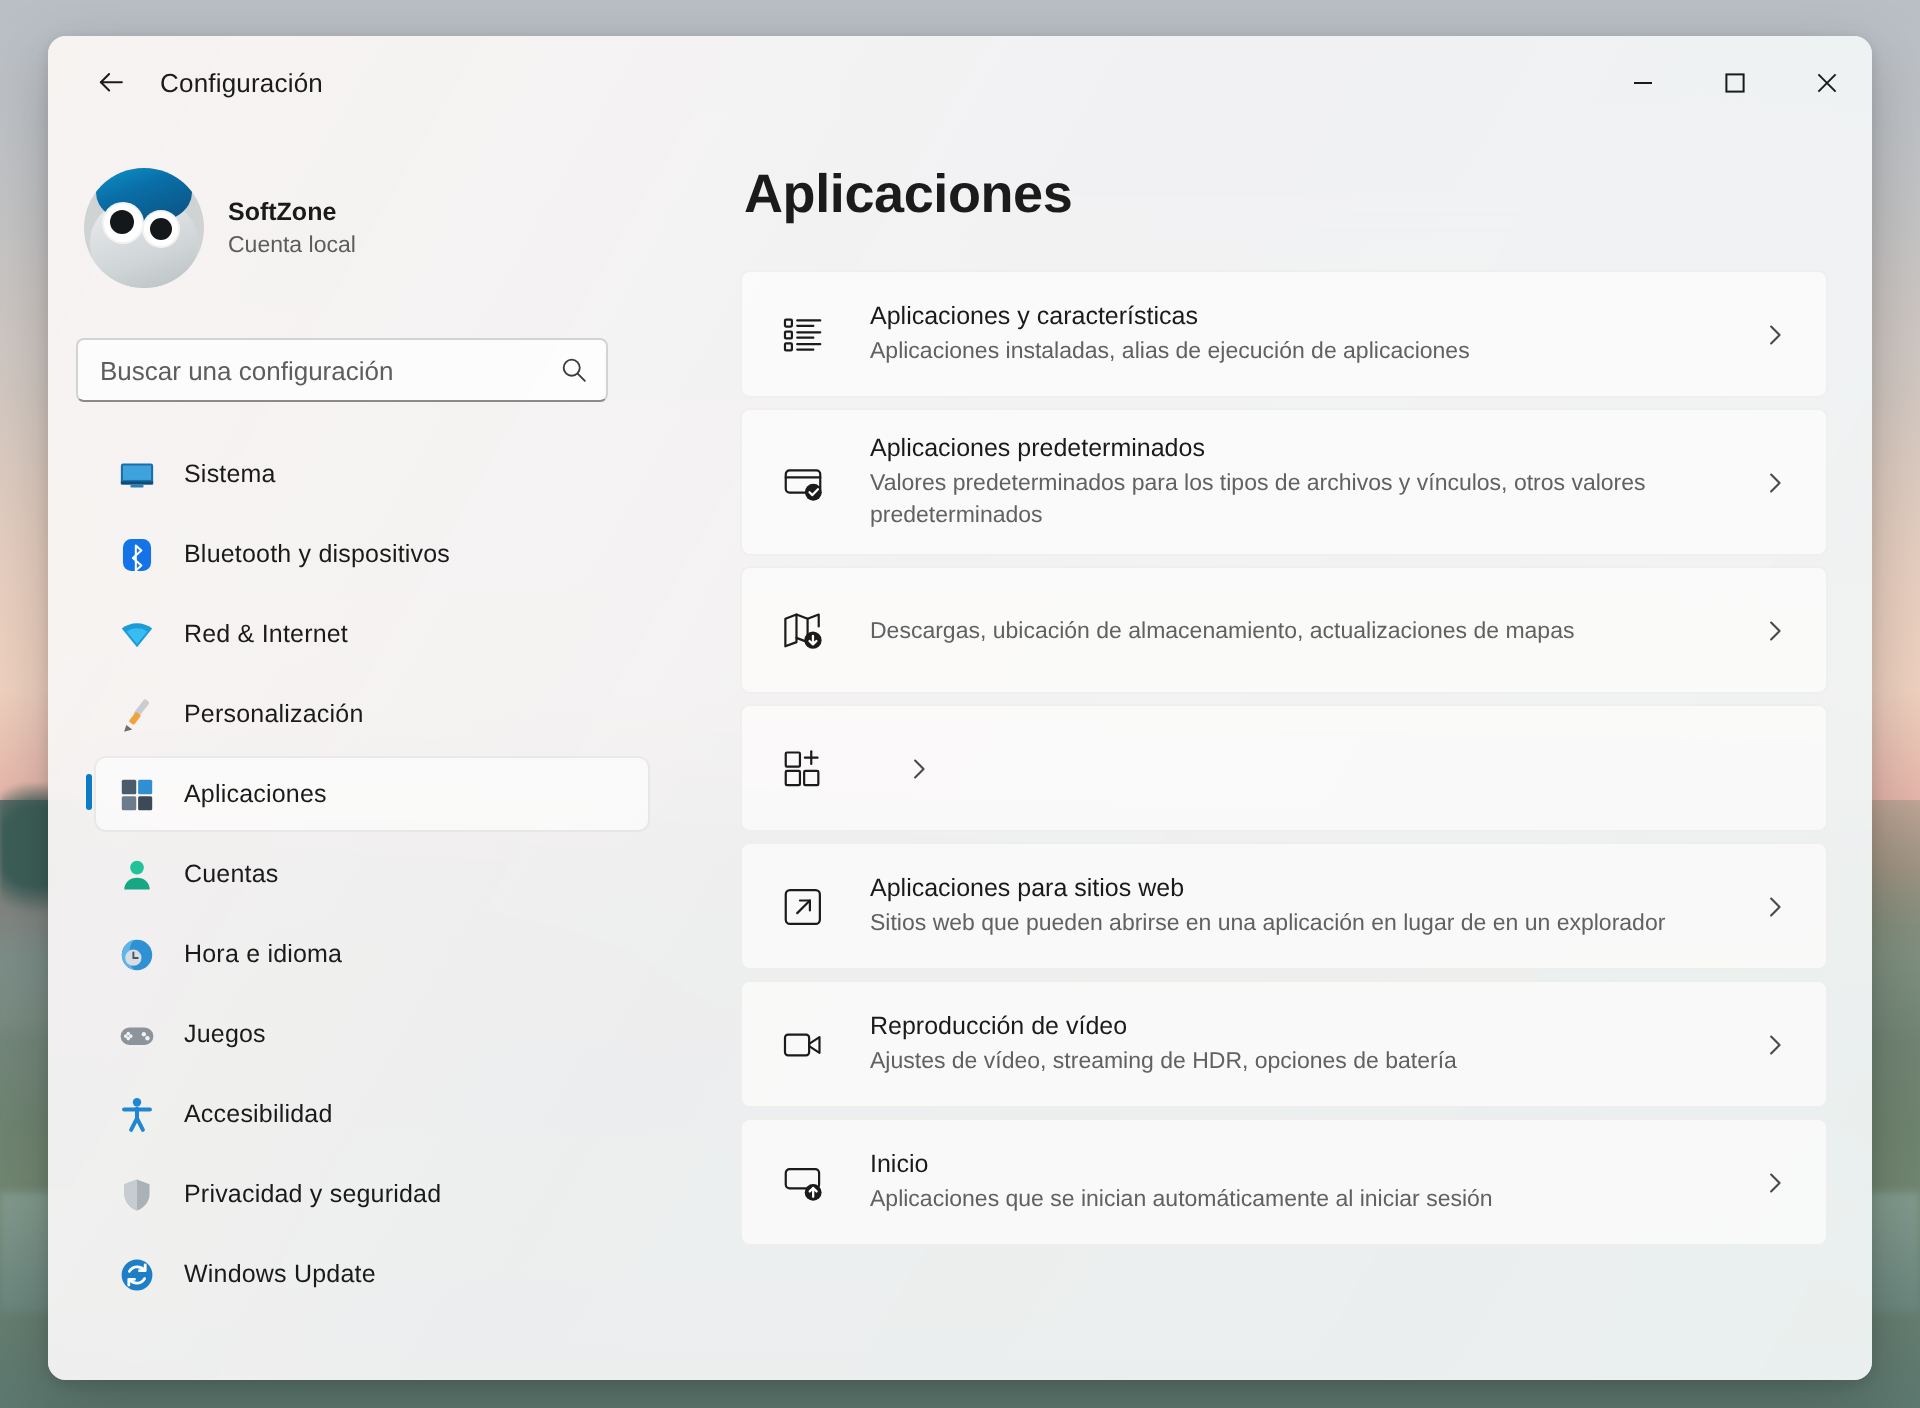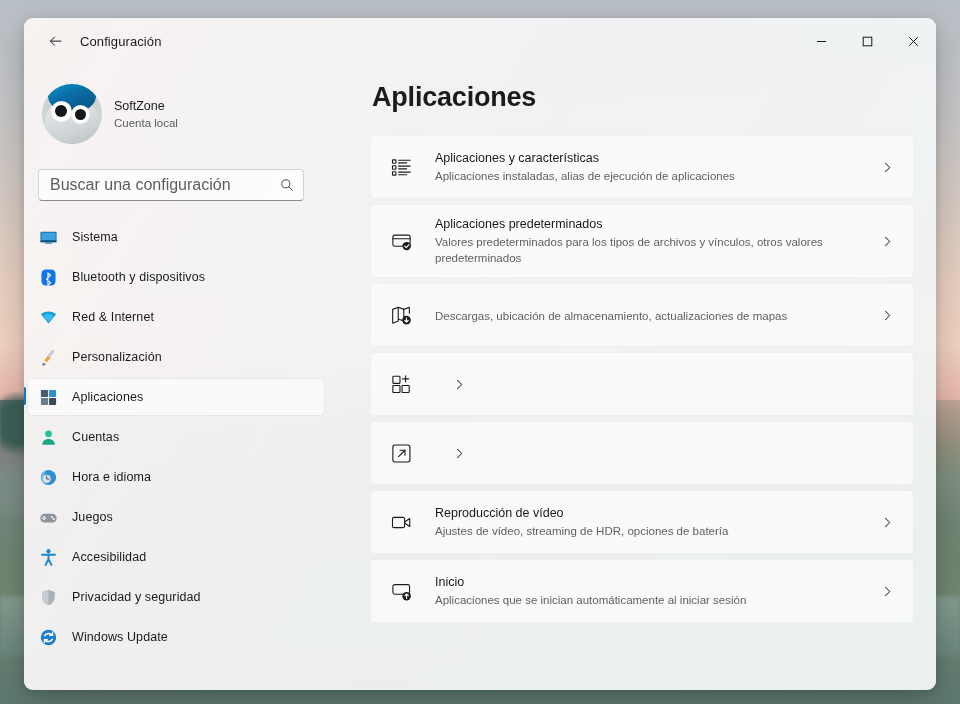--- a/index.html
+++ b/index.html
@@ -167,21 +167,21 @@
   }
   #avatar .eye.l { left: 9px; top: 17px; width: 21px; height: 21px; }
   #avatar .eye.r { left: 29px; top: 21px; width: 19px; height: 19px; }
   #avatar .pupil { position: absolute; border-radius: 50%; background: #15181a; }
   #avatar .pupil.l { left: 13px; top: 21px; width: 12px; height: 12px; }
   #avatar .pupil.r { left: 33px; top: 25px; width: 11px; height: 11px; }
 
   #account-text { margin-left: 12px; }
   #account-name {
     font-size: 12.5px;
-    font-weight: normal;
+    font-weight: bold;
     color: #1a1a1a;
     line-height: 16px;
   }
   #account-sub {
     font-size: 11.5px;
     color: #5c5c5c;
     line-height: 16px;
     margin-top: 1px;
   }
 
@@ -191,37 +191,37 @@
     height: 32px;
     position: relative;
   }
   #search-input {
     width: 100%; height: 100%;
     border: 1px solid #d3d3d3;
     border-bottom: 1px solid #8a8a8a;
     border-radius: 4px;
     background: rgba(255,255,255,.75);
     padding: 0 32px 0 11px;
-    font-size: 16px;
+    font-size: 13px;
     color: #6d28d9;
     font-family: "Liberation Sans", sans-serif;
     outline: none;
   }
   #search-input::placeholder { color: #5d5d5d; }
   #search-icon-btn {
     position: absolute;
     right: 6px; top: 5px;
     width: 22px; height: 22px;
     display: flex; align-items: center; justify-content: center;
     cursor: pointer;
   }
 
   #nav {
     margin-top: 18px;
-    padding: 0 6px 0 4px;
+    padding: 0 6px 0 24px;
     overflow-y: auto;
     flex: 1 1 auto;
     text-align: center;
   }
   .nav-item {
     position: relative;
     display: flex;
     align-items: center;
     height: 36px;
     margin-bottom: 4px;
@@ -572,20 +572,24 @@
             </span>
           </div>
           <div class="card">
             <span class="card-icon">
               <svg width="23" height="23" viewBox="0 0 24 24">
                 <rect x="3" y="3.2" width="17.8" height="17.6" rx="2.2" fill="none" stroke="#1b1b1b" stroke-width="1.15" stroke-linecap="round" stroke-linejoin="round"></rect>
                 <path d="M9 15.2 15.6 8.6" fill="none" stroke="#1b1b1b" stroke-width="1.15" stroke-linecap="round" stroke-linejoin="round"></path>
                 <path d="M10.4 8.6h5.2v5.2" fill="none" stroke="#1b1b1b" stroke-width="1.15" stroke-linecap="round" stroke-linejoin="round"></path>
               </svg>
             </span>
+            <span class="card-text">
+              <span class="card-title" style="display:block">Aplicaciones para sitios web</span>
+              <span class="card-sub" style="display:block">Sitios web que pueden abrirse en una aplicación en lugar de en un explorador</span>
+            </span>
             <span class="card-chevron">
               <svg width="13" height="13" viewBox="0 0 16 16">
                 <path d="M5.6 2.8 10.8 8l-5.2 5.2" fill="none" stroke="currentColor" stroke-width="1.3" stroke-linecap="round" stroke-linejoin="round"></path>
               </svg>
             </span>
           </div>
           <div class="card">
             <span class="card-icon">
               <svg width="23" height="23" viewBox="0 0 24 24">
                 <rect x="2.6" y="6.6" width="12.6" height="10.8" rx="1.6" fill="none" stroke="#1b1b1b" stroke-width="1.15" stroke-linecap="round" stroke-linejoin="round"></rect>

